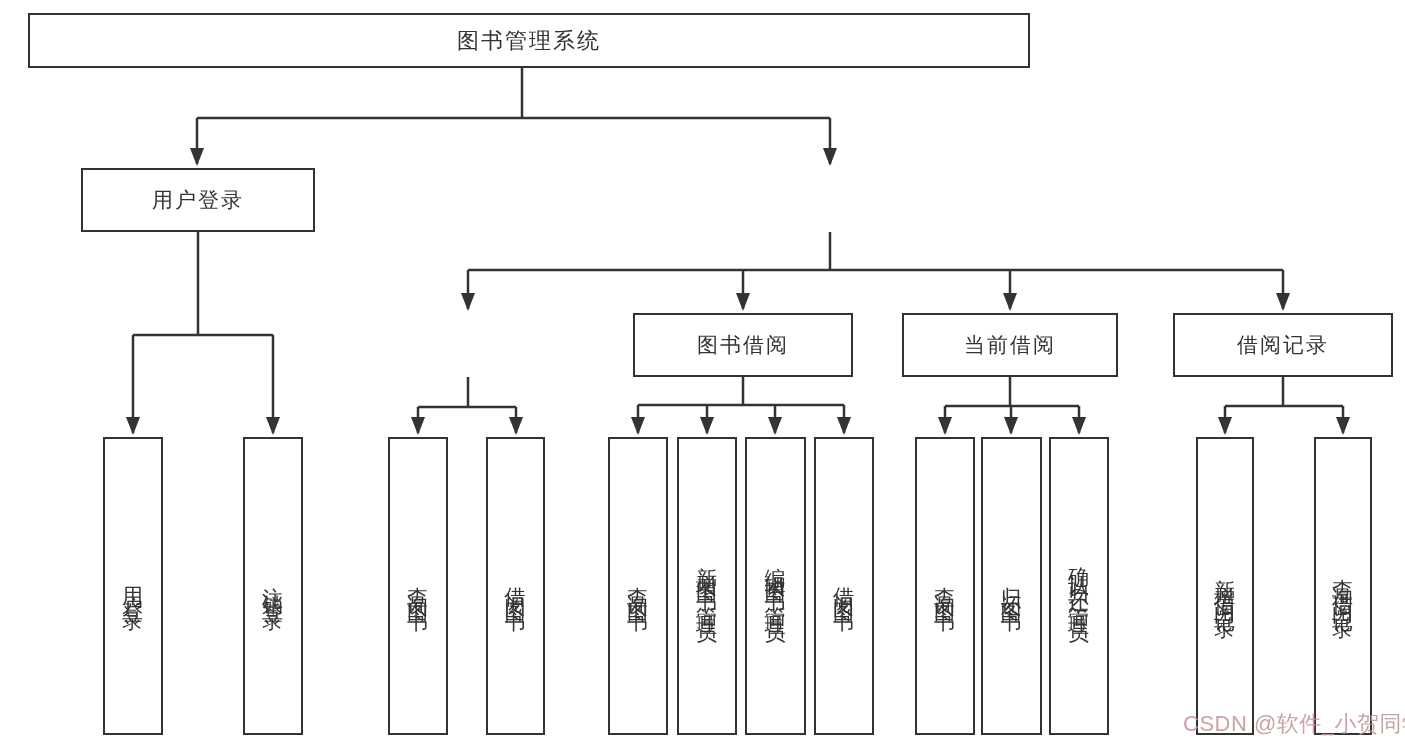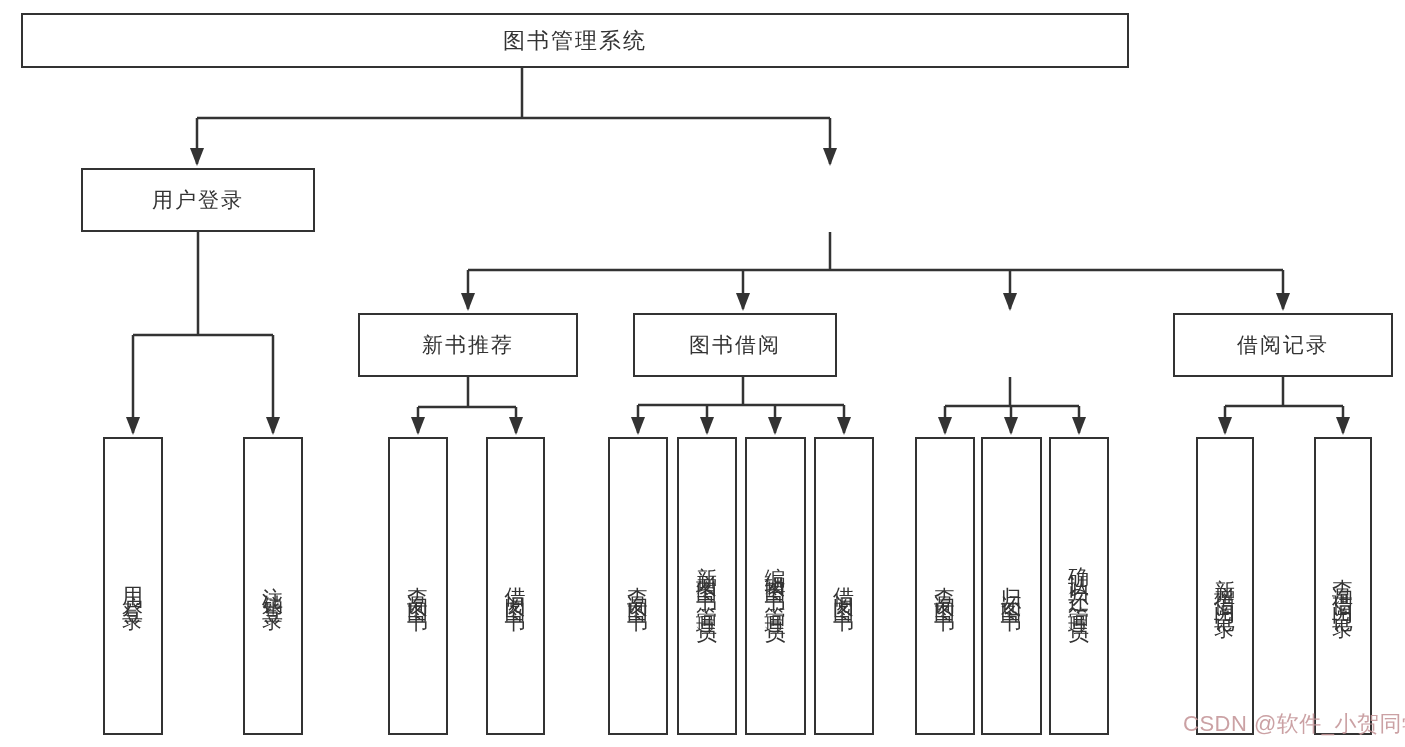--- a/index.html
+++ b/index.html
@@ -65,33 +65,33 @@
       <path d="M775 405 V433" marker-end="url(#arr)"></path>
       <path d="M844 405 V433" marker-end="url(#arr)"></path>
       <path d="M945 406 V433" marker-end="url(#arr)"></path>
       <path d="M1011 406 V433" marker-end="url(#arr)"></path>
       <path d="M1079 406 V433" marker-end="url(#arr)"></path>
       <path d="M1225 406 V433" marker-end="url(#arr)"></path>
       <path d="M1343 406 V433" marker-end="url(#arr)"></path>
     </g>
   </svg>
 
-  <div class="node hnode root" style="left:21px;top:13px;width:1108px;height:55px">
+  <div class="node hnode root" style="left:28px;top:13px;width:1002px;height:55px">
     <span>图书管理系统</span>
   </div>
 
   <div class="node hnode" style="left:81px;top:168px;width:234px;height:64px">
     <span>用户登录</span>
   </div>
 
-  <div class="node hnode" style="left:358px;top:313px;width:220px;height:64px">
-    <span>新书推荐</span>
+  <div class="node hnode" style="left:633px;top:313px;width:220px;height:64px">
+    <span>图书借阅</span>
   </div>
-  <div class="node hnode" style="left:633px;top:313px;width:204px;height:64px">
-    <span>图书借阅</span>
+  <div class="node hnode" style="left:902px;top:313px;width:216px;height:64px">
+    <span>当前借阅</span>
   </div>
   <div class="node hnode" style="left:1173px;top:313px;width:220px;height:64px">
     <span>借阅记录</span>
   </div>
 
   <div class="node vnode" style="left:103px;top:437px;width:60px;height:298px">
     <span>用户登录</span>
   </div>
   <div class="node vnode" style="left:243px;top:437px;width:60px;height:298px">
     <span>注销登录</span>

